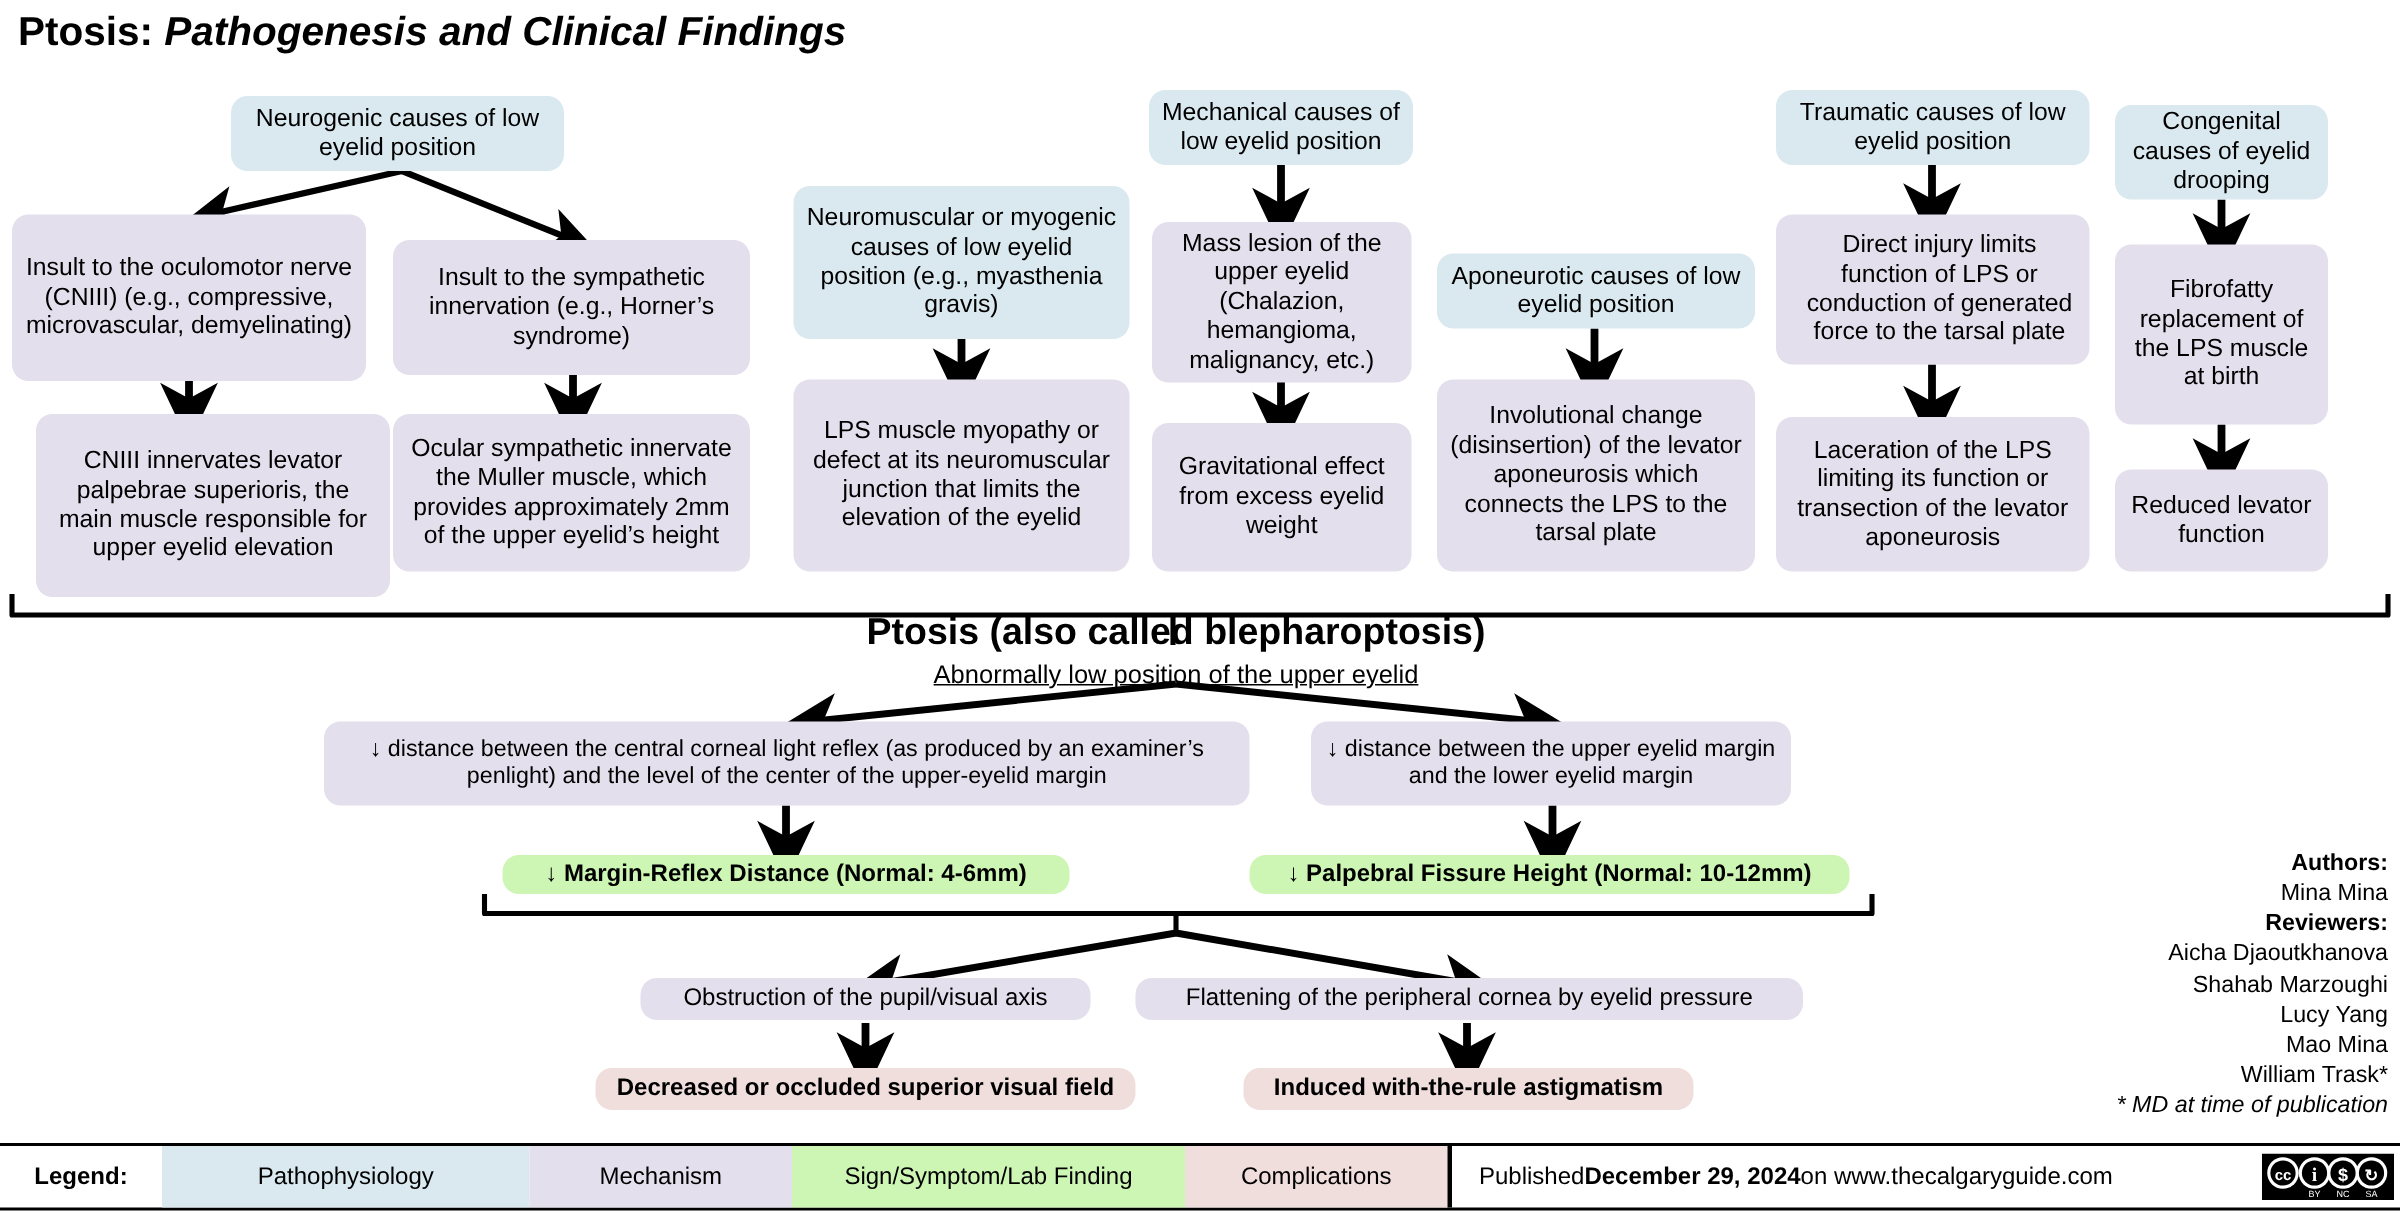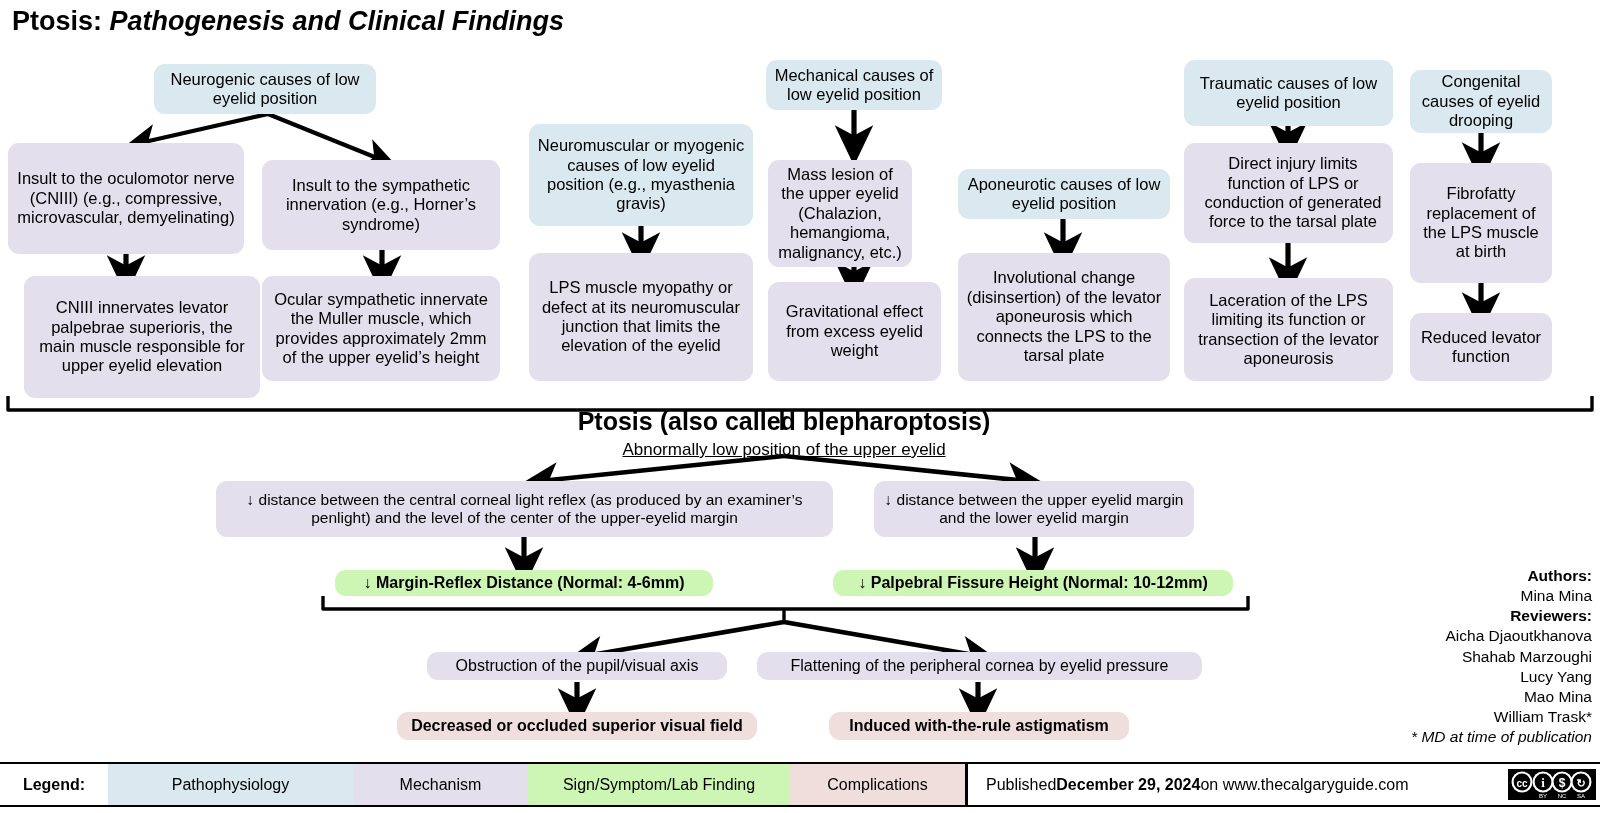--- a/index.html
+++ b/index.html
@@ -112,41 +112,41 @@
     </div>
 
   <div class="box blue" style="left:766px;top:60px;width:176px;height:50px;">
       <span>Mechanical causes of low eyelid position</span>
     </div>
 
   <div class="box blue" style="left:958px;top:169px;width:212px;height:50px;">
       <span>Aponeurotic causes of low eyelid position</span>
     </div>
 
-  <div class="box blue" style="left:1184px;top:60px;width:209px;height:66px;">
+  <div class="box blue" style="left:1184px;top:60px;width:209px;height:50px;">
       <span>Traumatic causes of low eyelid position</span>
     </div>
 
   <div class="box blue" style="left:1410px;top:70px;width:142px;height:63px;">
       <span>Congenital causes of eyelid drooping</span>
     </div>
 
   <div class="box purple" style="left:8px;top:143px;width:236px;height:111px;">
       <span>Insult to the oculomotor nerve (CNIII) (e.g., compressive, microvascular, demyelinating)</span>
     </div>
 
   <div class="box purple" style="left:262px;top:160px;width:238px;height:90px;">
       <span>Insult to the sympathetic innervation (e.g., Horner’s syndrome)</span>
     </div>
 
   <div class="box purple" style="left:529px;top:253px;width:224px;height:128px;">
       <span>LPS muscle myopathy or defect at its neuromuscular junction that limits the elevation of the eyelid</span>
     </div>
 
-  <div class="box purple" style="left:768px;top:160px;width:144px;height:107px;">
+  <div class="box purple" style="left:768px;top:148px;width:173px;height:107px;">
       <span>Mass lesion of the upper eyelid (Chalazion, hemangioma, malignancy, etc.)</span>
     </div>
 
   <div class="box purple" style="left:958px;top:253px;width:212px;height:128px;">
       <span>Involutional change (disinsertion) of the levator aponeurosis which connects the LPS to the tarsal plate</span>
     </div>
 
   <div class="box purple" style="left:1184px;top:143px;width:209px;height:100px;padding-left:17px;">
       <span>Direct injury limits function of LPS or conduction of generated force to the tarsal plate</span>
     </div>

